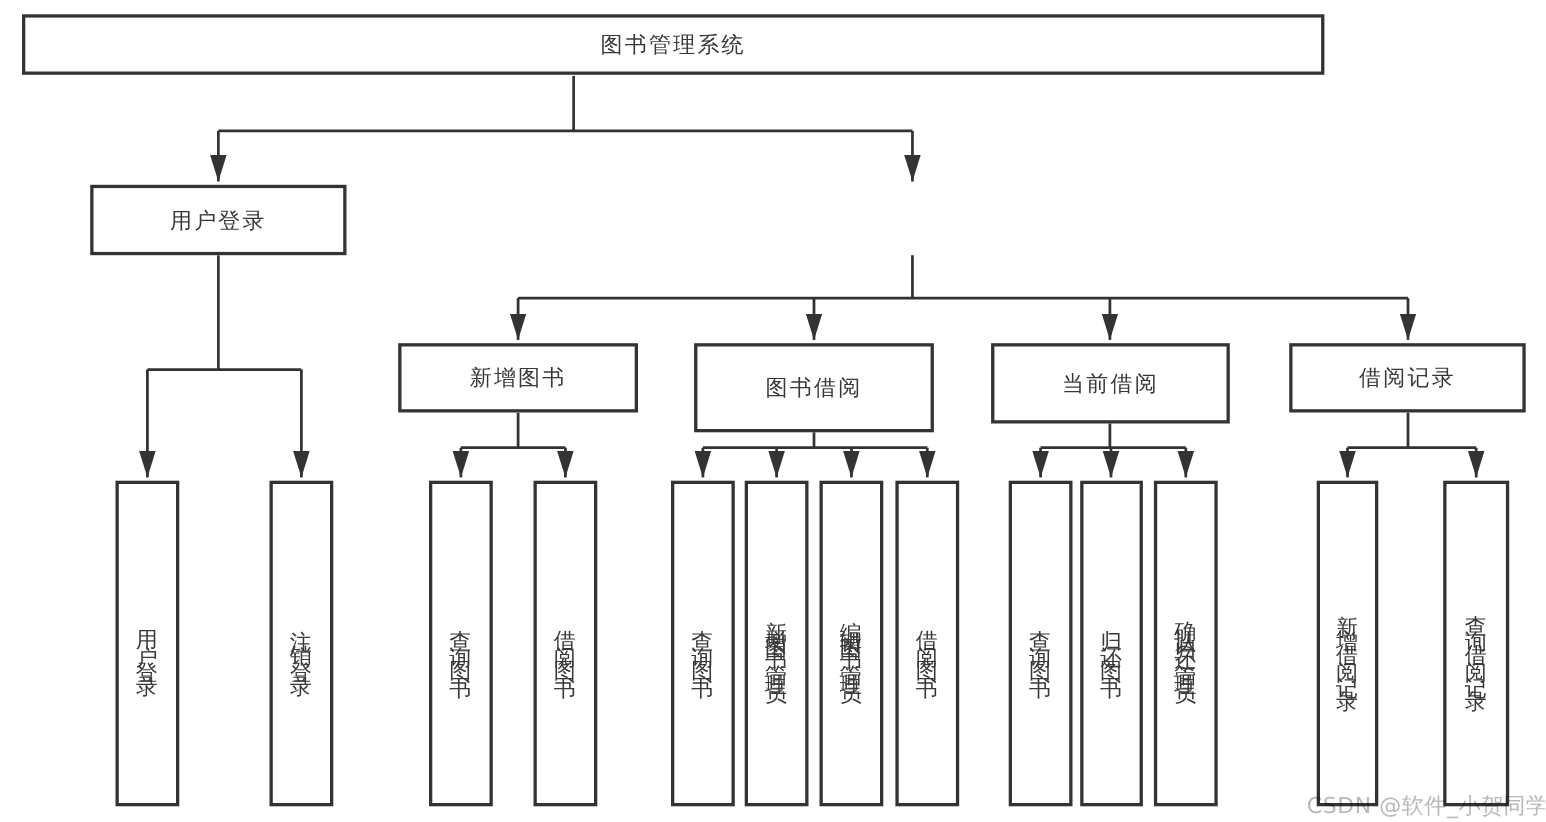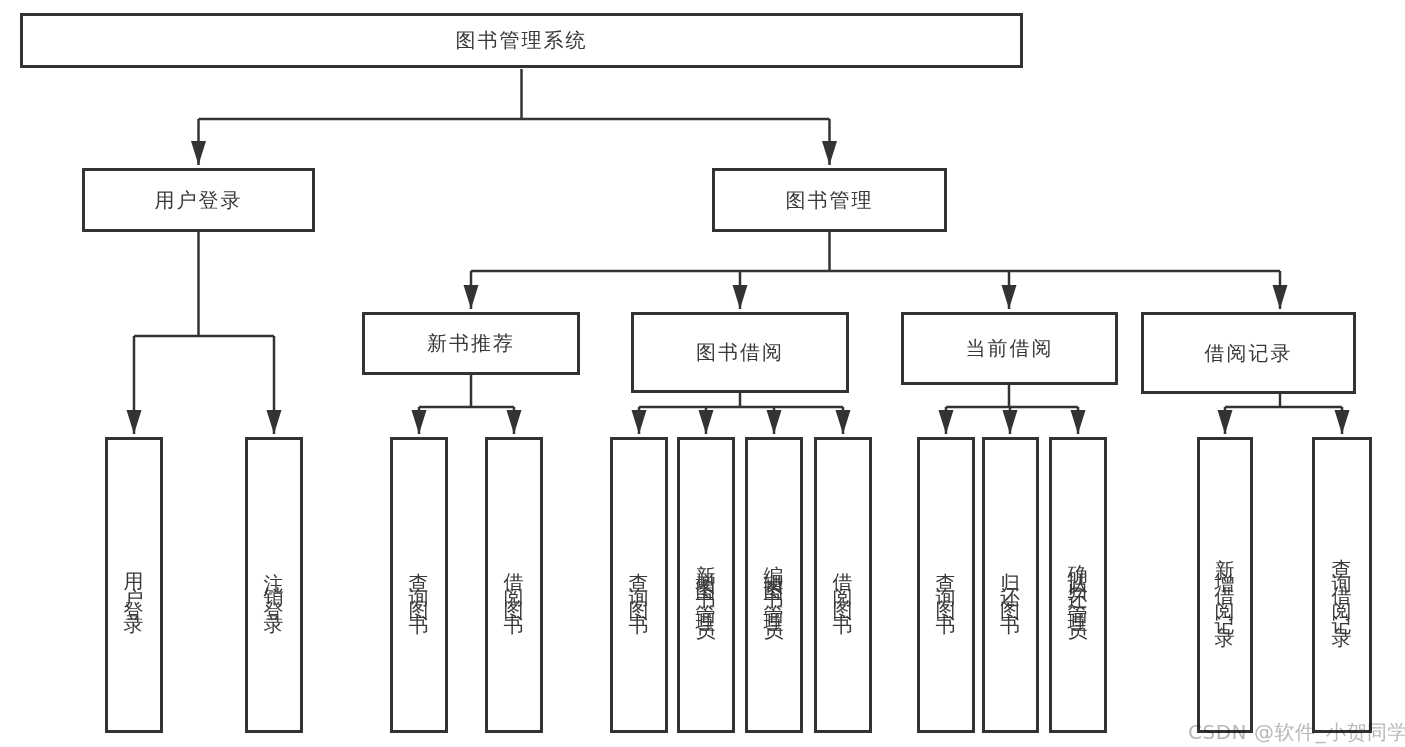--- a/index.html
+++ b/index.html
@@ -108,29 +108,28 @@
       <path d="M1010,407 V434" marker-end="url(#arrowhead)"></path>
       <path d="M1078,407 V434" marker-end="url(#arrowhead)"></path>
 
       <path d="M1280,375 V407"></path>
       <path d="M1225,407 H1342"></path>
       <path d="M1225,407 V434" marker-end="url(#arrowhead)"></path>
       <path d="M1342,407 V434" marker-end="url(#arrowhead)"></path>
     </g>
   </svg>
 
-  <div class="node" style="left:20px;top:13px;width:1003px;height:55px">图书管理系统</div>
+  <div class="node" style="left:20px;top:13px;width:1184px;height:55px">图书管理系统</div>
 
   <div class="node" style="left:82px;top:168px;width:233px;height:64px">用户登录</div>
-  <div class="node" style="left:712px;top:168px;width:235px;height:64px">图书管理</div>
 
-  <div class="node" style="left:362px;top:312px;width:218px;height:63px">新书推荐</div>
+  <div class="node" style="left:362px;top:312px;width:218px;height:63px">新增图书</div>
   <div class="node" style="left:631px;top:312px;width:218px;height:81px">图书借阅</div>
   <div class="node" style="left:901px;top:312px;width:217px;height:73px">当前借阅</div>
-  <div class="node" style="left:1141px;top:312px;width:215px;height:82px">借阅记录</div>
+  <div class="node" style="left:1172px;top:312px;width:215px;height:63px">借阅记录</div>
 
   <div class="leaf" style="left:105px;top:437px;width:58px;height:296px">
     <span>用户登录</span>
   </div>
   <div class="leaf" style="left:245px;top:437px;width:58px;height:296px">
     <span>注销登录</span>
   </div>
 
   <div class="leaf" style="left:390px;top:437px;width:58px;height:296px">
     <span>查询图书</span>

